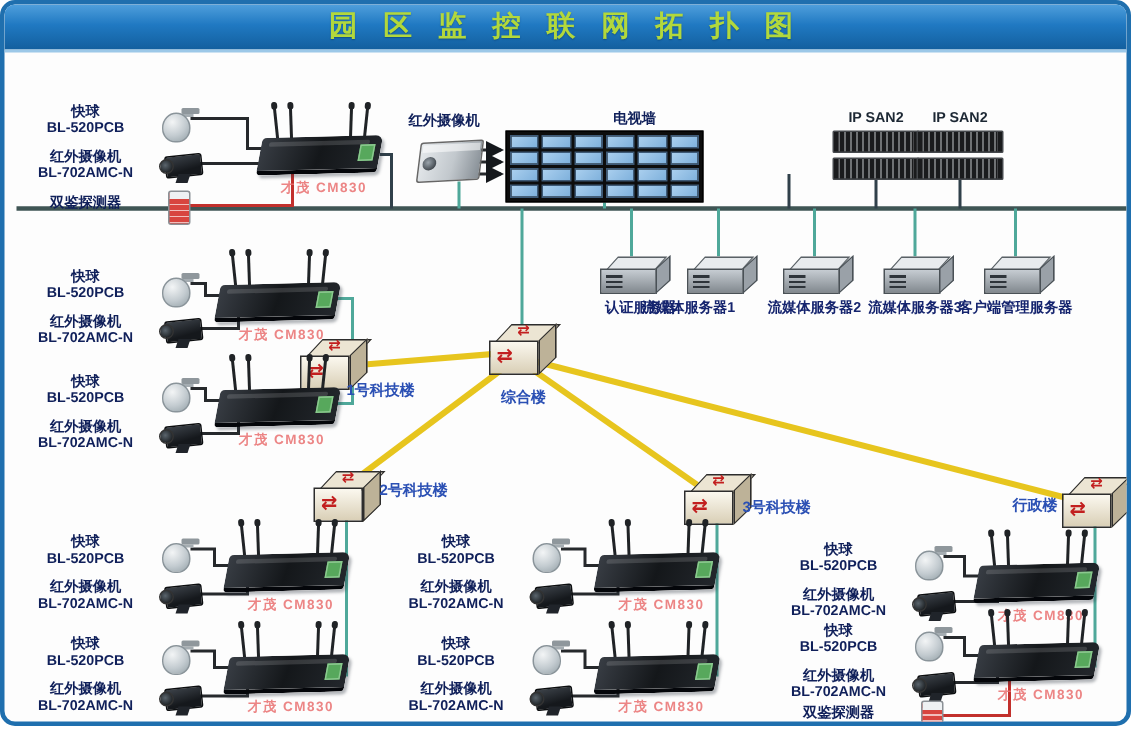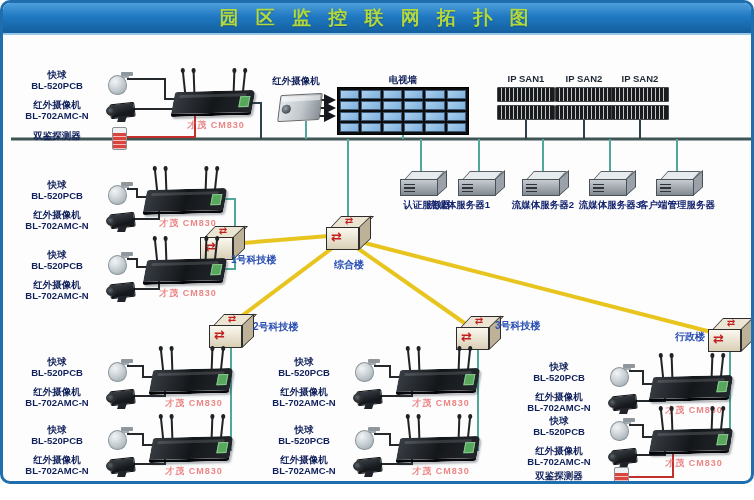--- a/index.html
+++ b/index.html
@@ -124,21 +124,21 @@
         <path d="M626,422 H640 V434 H654" stroke="#26292c" stroke-width="2" fill="none"></path>
         <path d="M626,452 H662 V444" stroke="#26292c" stroke-width="2" fill="none"></path>
         <path d="M622,474 H670 V450" stroke="#c2302c" stroke-width="2" fill="none"></path>
       </svg>
 
     <div class="lbl" style="left:256px;top:72px;width:74px">红外摄像机</div>
     <div class="decoder">
         <div class="dc-body"></div>
       </div>
 
-    <div class="lbl" style="left:376px;top:71px;width:48px">电视墙</div>
+    <div class="lbl" style="left:396px;top:71px;width:48px">电视墙</div>
     <div class="tvwall" id="tvwall">
         <div class="tvcell"></div>
         <div class="tvcell"></div>
         <div class="tvcell"></div>
         <div class="tvcell"></div>
         <div class="tvcell"></div>
         <div class="tvcell"></div>
         <div class="tvcell"></div>
         <div class="tvcell"></div>
         <div class="tvcell"></div>
@@ -152,25 +152,20 @@
         <div class="tvcell"></div>
         <div class="tvcell"></div>
         <div class="tvcell"></div>
         <div class="tvcell"></div>
         <div class="tvcell"></div>
         <div class="tvcell"></div>
         <div class="tvcell"></div>
         <div class="tvcell"></div>
       </div>
 
-    <div class="ipsan" style="left:494px;top:70px">
-      <div class="ipsan-label">IP SAN1</div>
-      <div class="rack"></div>
-      <div class="rack"></div>
-    </div>
     <div class="ipsan" style="left:552px;top:70px">
       <div class="ipsan-label">IP SAN2</div>
       <div class="rack"></div>
       <div class="rack"></div>
     </div>
     <div class="ipsan" style="left:608px;top:70px">
       <div class="ipsan-label">IP SAN2</div>
       <div class="rack"></div>
       <div class="rack"></div>
     </div>
@@ -225,21 +220,21 @@
         <div class="sc-front"></div>
         <div class="sc-side"></div>
       </div>
     <div class="bldg" style="left:250px;top:317px">2号科技楼</div>
 
     <div class="cube" style="left:452px;top:312px">
         <div class="sc-top"></div>
         <div class="sc-front"></div>
         <div class="sc-side"></div>
       </div>
-    <div class="bldg" style="left:492px;top:316px">3号科技楼</div>
+    <div class="bldg" style="left:492px;top:328px">3号科技楼</div>
 
     <div class="cube" style="left:704px;top:314px">
         <div class="sc-top"></div>
         <div class="sc-front"></div>
         <div class="sc-side"></div>
       </div>
     <div class="bldg" style="left:658px;top:327px;width:44px;text-align:right">行政楼</div>
   <div class="cam-group" style="left: 8px; top: 66px;">
         <div class="dev-label" style="left: 0px; top: 0px;">
           <span>快球</span>

